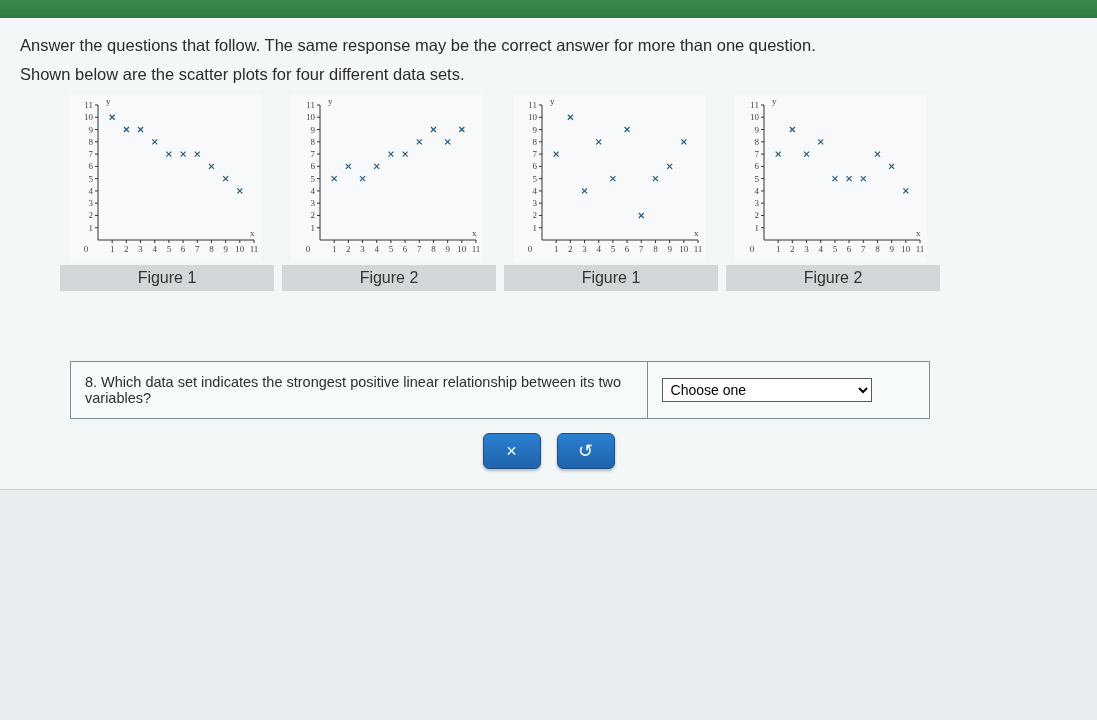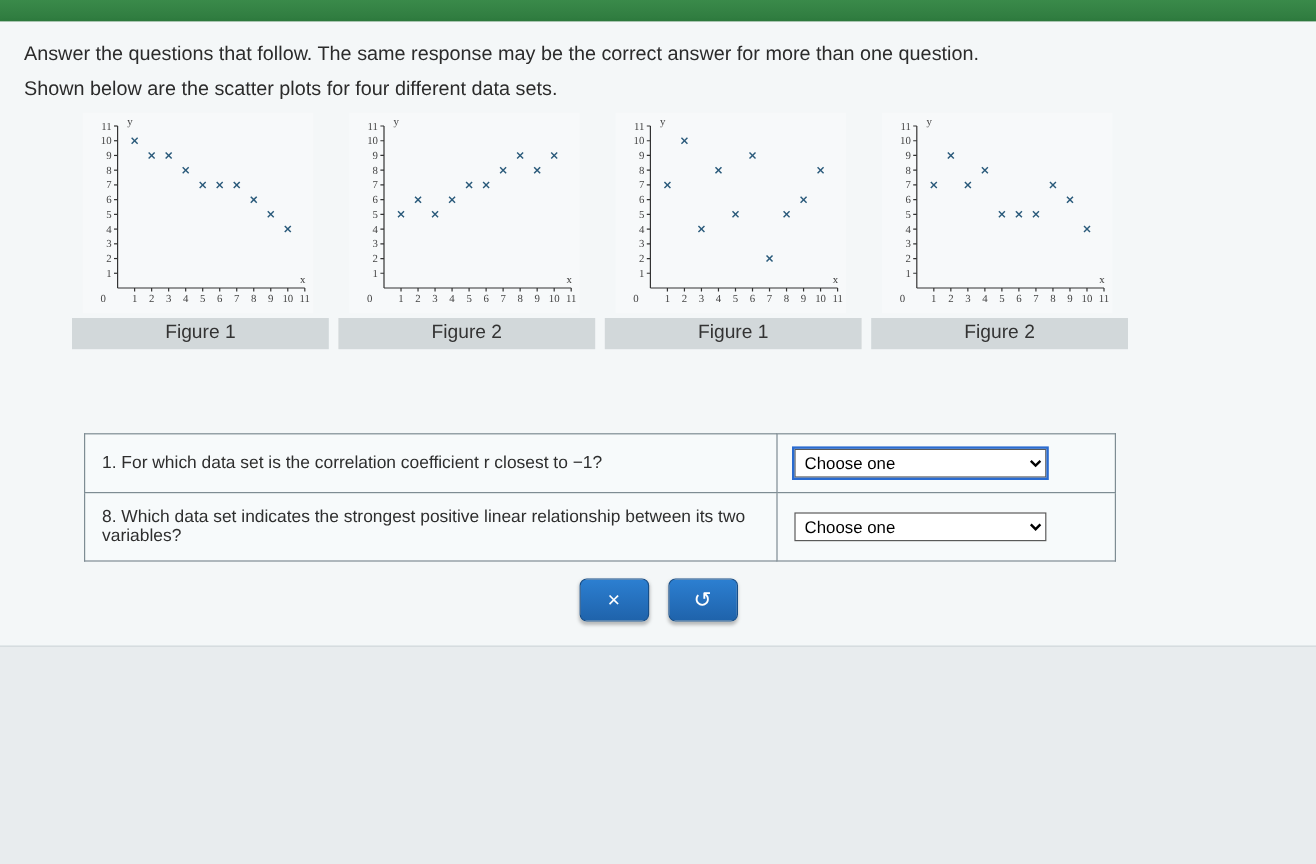--- a/index.html
+++ b/index.html
@@ -417,26 +417,20 @@
             <line class="pt" x1="167.3181818181818" y1="93.4090909090909" x2="172.3181818181818" y2="98.4090909090909"></line>
             <line class="pt" x1="167.3181818181818" y1="98.4090909090909" x2="172.3181818181818" y2="93.4090909090909"></line>
           </svg>
         </div>
       <div class="fig-label-bar">Figure 2</div>
     </div>
   </div>
 
   <table class="q-table">
     <tbody>
-        <tr>
-      <td class="qtext">1. For which data set is the correlation coefficient r closest to −1?</td>
-      <td class="sel">
-        <select class="answer focused" id="sel1"><option>Choose one</option><option>Figure 1</option><option>Figure 2</option><option>Figure 3</option><option>Figure 4</option></select>
-      </td>
-    </tr>
     <tr>
       <td class="qtext">8. Which data set indicates the strongest positive linear relationship between its two variables?</td>
       <td class="sel">
         <select class="answer" id="sel3"><option>Choose one</option><option>Figure 1</option><option>Figure 2</option><option>Figure 3</option><option>Figure 4</option></select>
       </td>
     </tr>
   </tbody>
     </table>
 
   <div class="buttons">

